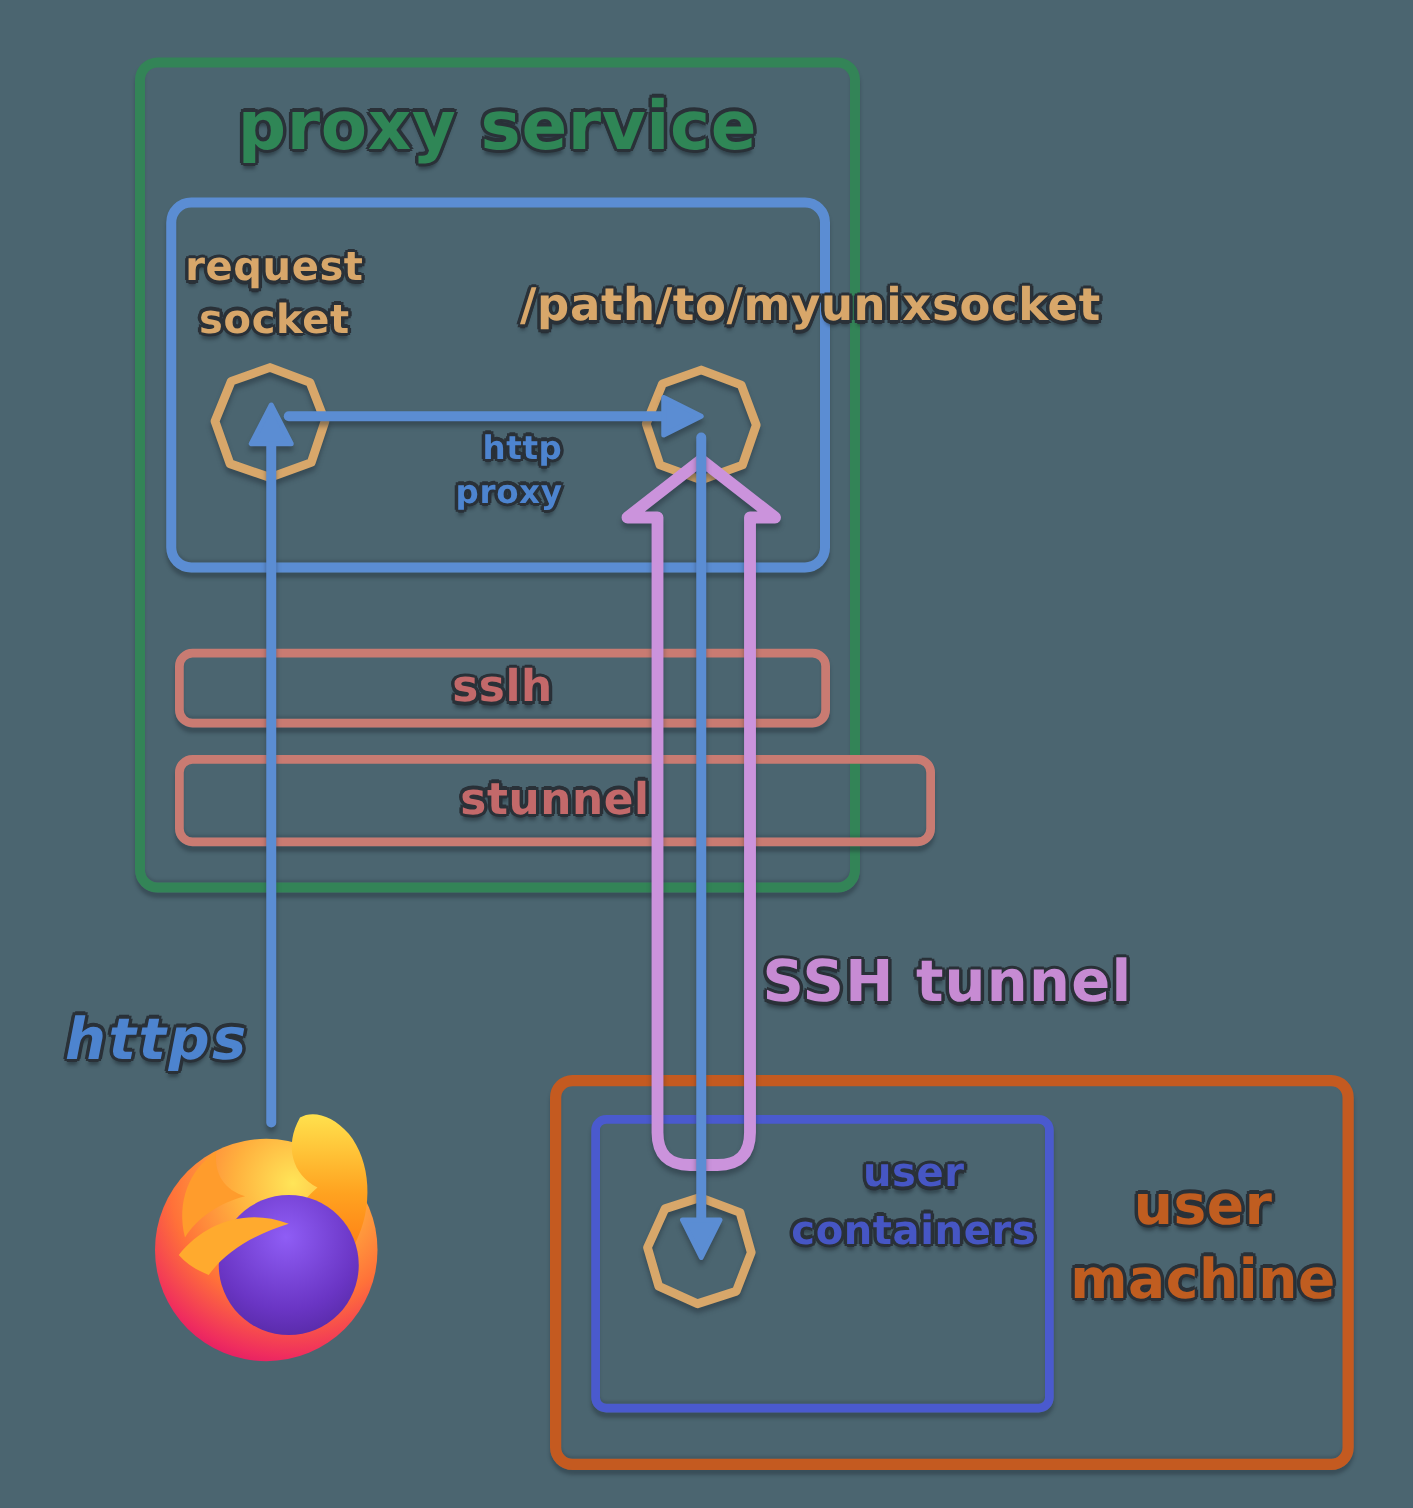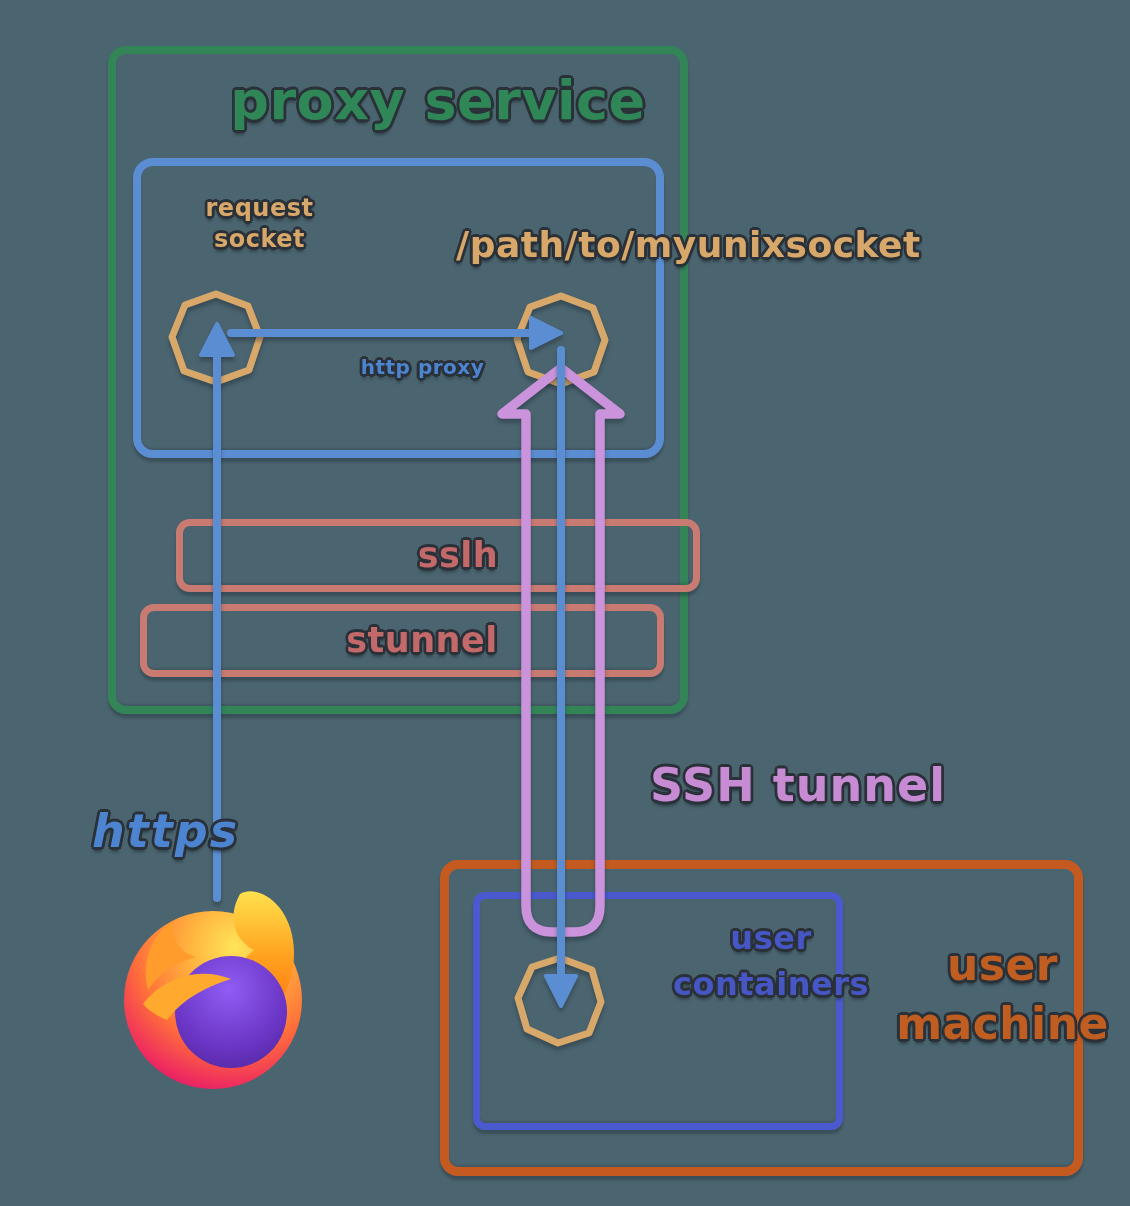--- a/index.html
+++ b/index.html
@@ -8,44 +8,44 @@
     width:1130px;height:1206px;
     background:#4b6570;
     overflow:hidden;
     font-family:"DejaVu Sans", sans-serif;
   }
   
   .box{position:absolute;background:transparent;box-sizing:border-box;
        box-shadow:0 4px 3px rgba(26,36,46,.35), inset 0 -2px 2px rgba(26,36,46,.18);}
   .box-proxy    {left:108px;top:46px; width:580px;height:668px;border:8px solid #338457;border-radius:18px;z-index:10;}
   .box-http     {left:133px;top:158px;width:531px;height:300px;border:8px solid #5b8dd3;border-radius:20px;z-index:11;}
-  .box-sslh     {left:140px;top:519px;width:524px;height:73px; border:7px solid #c97b72;border-radius:14px;z-index:11;
-                 display:flex;align-items:center;justify-content:center;margin-left:36px;}
-  .box-stunnel  {left:140px;top:604px;width:524px;height:73px; border:7px solid #c97b72;border-radius:14px;z-index:11;
+  .box-sslh     {left:140px;top:519px;width:524px;height:63px; border:7px solid #c97b72;border-radius:14px;z-index:11;
+                 display:flex;align-items:center;justify-content:center;}
+  .box-stunnel  {left:140px;top:604px;width:608px;height:73px; border:7px solid #c97b72;border-radius:14px;z-index:11;
                  display:flex;align-items:center;justify-content:center;}
   .box-machine  {left:440px;top:860px;width:643px;height:316px;border:9px solid #c45a20;border-radius:18px;z-index:10;}
   .box-containers{left:473px;top:892px;width:370px;height:238px;border:7px solid #4a5ace;border-radius:12px;z-index:11;}
 
   
   .overlay{position:absolute;left:0;top:0;z-index:20;}
   .stroke-shadow{filter:drop-shadow(0 4px 2px rgba(26,36,46,.40));}
 
   
   .lbl{position:absolute;z-index:30;font-weight:bold;white-space:pre-line;
        letter-spacing:0.5px;line-height:1.3;
        text-shadow:
          -2px -2px 0 #2a3138, 2px -2px 0 #2a3138,
          -2px  2px 0 #2a3138, 2px  2px 0 #2a3138,
           0 -2.8px 0 #2a3138, 0 2.8px 0 #2a3138,
          -2.8px 0 0 #2a3138, 2.8px 0 0 #2a3138,
-          0 5px 3px rgba(20,28,36,.45); padding-left: 40px;}
+          0 5px 3px rgba(20,28,36,.45);}
   .lbl-proxy-title {left:108px;top:66px;width:580px;text-align:center;font-size:54px;color:#2f8656;}
-  .lbl-request     {left:132px;top:193px;width:175px;text-align:center;font-size:24px;color:#d8a76a;}
+  .lbl-request     {left:132px;top:193px;width:175px;text-align:center;font-size:32px;color:#d8a76a;}
   .lbl-unixpath    {left:416px;top:222px;font-size:36px;color:#d8a76a;}
-  .lbl-httpproxy   {left:315px;top:354px;width:135px;text-align:center;font-size:20px;line-height:1.35;color:#4d84cf;}
+  .lbl-httpproxy   {left:315px;top:342px;width:135px;text-align:right;font-size:26px;line-height:1.35;color:#4d84cf;}
   .lbl-sslh, .lbl-stunnel{position:static;font-size:35px;color:#c3696a;}
   .lbl-sshtunnel   {left:610px;top:756px;font-size:46px;color:#c78bd3;letter-spacing:1px;text-align:right;}
   .lbl-https       {left:52px;top:802px;font-size:46px;color:#4d84cf;letter-spacing:2px;font-style:italic;}
   .lbl-containers  {left:625px;top:915px;width:212px;text-align:center;font-size:32px;line-height:1.45;color:#4656c4;}
   .lbl-machine     {left:855px;top:935px;width:215px;text-align:center;font-size:44px;line-height:1.35;color:#c05d20;}
   .lbl-myservice   {left:494px;top:1048px;font-size:38px;color:#d4a66b;}
 </style>
 </head>
 <body>
 

